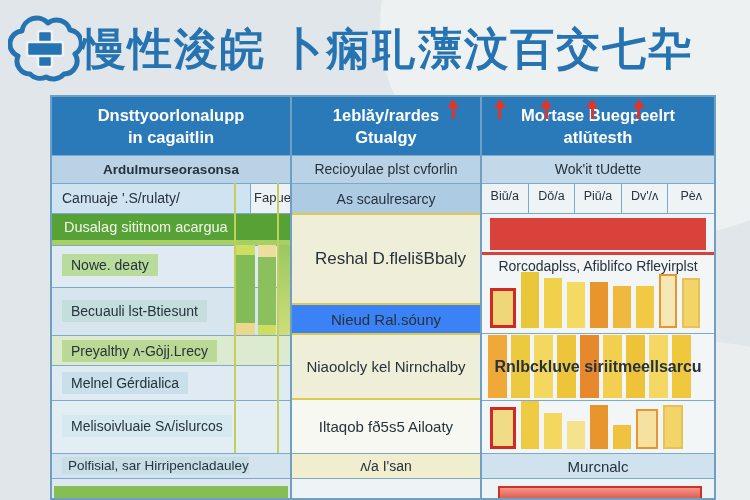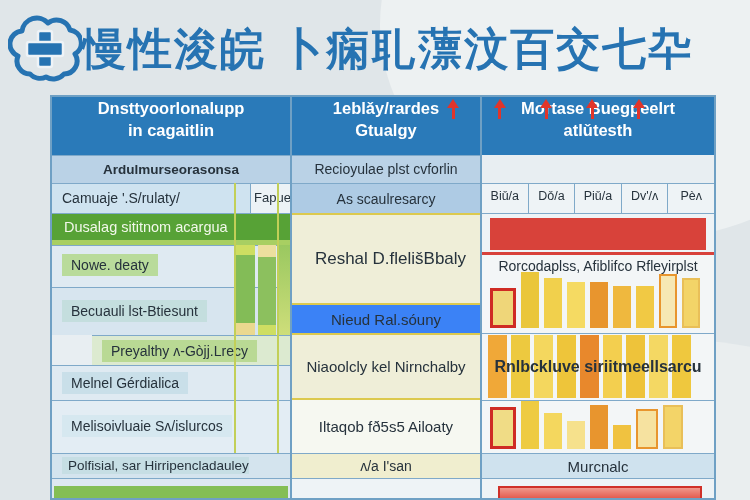--- a/index.html
+++ b/index.html
@@ -8,21 +8,21 @@
   .bg-curve1{position:absolute;right:-150px;top:-190px;width:520px;height:430px;border-radius:50%;background:#edf1f2;}
   .bg-curve2{position:absolute;right:-210px;bottom:-270px;width:560px;height:430px;border-radius:50%;background:#eaeeef;}
 
   .hdr{position:absolute;left:8px;top:14px;display:flex;align-items:center;gap:0;}
   .logo{width:74px;height:70px;}
   .title{font-size:44px;font-weight:bold;color:#2673b2;letter-spacing:2px;white-space:nowrap;}
 
   .tbl{position:absolute;left:50px;top:95px;width:666px;height:405px;border:2px solid #6fa0c4;background:#e8eef2;box-sizing:border-box;}
   .cell{position:absolute;box-sizing:border-box;overflow:hidden;border-top:1.5px solid #7fa9c9;color:#26323c;}
   .vline{position:absolute;top:0;width:2px;height:401px;background:#6fa0c4;z-index:6;}
-  .thead{background:#2a7ab9;color:#fff;font-weight:bold;font-size:16.5px;text-align:center;line-height:1.35;border-top:none;}
+  .thead{background:#2a7ab9;color:#fff;font-weight:bold;font-size:16.5px;text-align:center;line-height:1.35;padding-top:7px;border-top:none;}
   .subhead{background:#bad2e6;font-size:13.5px;font-weight:bold;text-align:center;line-height:27px;}
   .lbl{display:inline-block;margin:8px 0 0 10px;padding:3px 9px;font-size:14px;}
   .mid{text-align:center;font-size:15px;display:flex;align-items:center;justify-content:center;}
   .cream{background:#efeed8;border-top:2px solid #dcc94e;}
   .minirow{display:flex;background:#eef3f6;}
   .minicell{flex:1;text-align:center;font-size:12.5px;padding-top:5px;border-left:1.5px solid #7fa9c9;}
   .minicell:first-child{border-left:none;}
   .arrowrow{position:absolute;left:430px;top:99px;width:232px;height:20px;display:flex;z-index:7;}
   .arr{flex:1;position:relative;}
   .arr i{position:absolute;left:50%;top:8px;width:3px;height:12px;margin-left:-1.5px;background:#e0352b;}
@@ -83,21 +83,21 @@
     <div class="cell" style="left:0;top:116px;width:238px;height:32px;background:linear-gradient(180deg,#57a236 0 26px,#a8cf62 26px 32px);">
       <span style="margin-left:12px;font-size:14.5px;line-height:27px;color:#f2f8ea;">Dusalag sititnom acargua</span>
     </div>
 
     <div class="cell" style="left:0;top:148px;width:238px;height:42px;background:#dfeaf2;">
       <span class="lbl" style="background:#b9db9b;">Nowe. deaty</span>
     </div>
     <div class="cell" style="left:0;top:190px;width:238px;height:48px;background:#d7e5ef;">
       <span class="lbl" style="background:#c4dede;margin-top:12px;">Becuauli lst-Btiesunt</span>
     </div>
-    <div class="cell" style="left:0;top:238px;width:238px;height:30px;background:#dcead0;margin-left:40px;">
+    <div class="cell" style="left:0;top:238px;width:238px;height:30px;background:#dcead0;">
       <span class="lbl" style="background:#b9d994;margin-top:4px;">Preyalthy ʌ-Gòjj.Lrecy</span>
     </div>
     <div class="cell" style="left:0;top:268px;width:238px;height:35px;background:#dfeaf2;">
       <span class="lbl" style="background:#c9dfe9;margin-top:6px;">Melnel Gérdialica</span>
     </div>
     <div class="cell" style="left:0;top:303px;width:238px;height:53px;background:#e3edf4;">
       <span class="lbl" style="background:#d6e8f0;margin-top:14px;">Melisoivluaie Sʌ/islurcos</span>
     </div>
     <div class="cell" style="left:0;top:356px;width:238px;height:25px;background:#d4e4ee;">
       <span style="margin-left:10px;font-size:13.5px;line-height:23px;background:#c6dee4;padding:1px 6px;">Polfisial, sar Hirripencladauley scernah</span>
@@ -114,20 +114,21 @@
 
     <div class="cell subhead" style="left:240px;top:58px;width:188px;height:28px;font-weight:normal;font-size:14px;">Recioyulae plst cvforlin</div>
     <div class="cell mid" style="left:240px;top:86px;width:188px;height:30px;background:#aecbe4;font-size:14px;">As scaulresarcy</div>
     <div class="cell mid cream" style="left:240px;top:116px;width:188px;height:92px;font-size:17px;border-bottom:2px solid #dcc94e;padding-left:9px;">Reshal D.flelišBbaly</div>
     <div class="cell mid" style="left:240px;top:208px;width:188px;height:28px;background:#3b82f6;border-top:none;">Nieud Ral.sóuny</div>
     <div class="cell mid cream" style="left:240px;top:236px;width:188px;height:67px;border-bottom:2px solid #dcc94e;">Niaoolcly kel Nirnchalby</div>
     <div class="cell mid" style="left:240px;top:303px;width:188px;height:53px;background:#f6f8f1;border-top:none;">Iltaqob fð5s5 Ailoaty</div>
     <div class="cell mid" style="left:240px;top:356px;width:188px;height:25px;background:#f0eecf;font-size:14px;">ʌ/a I'san</div>
     <div class="cell" style="left:240px;top:381px;width:188px;height:20px;background:#eef3f6;"></div>
 
+    <div class="cell subhead" style="left:430px;top:58px;width:232px;height:28px;background:#c3d9ea;font-weight:normal;font-size:14px;">Wok'it tUdette</div>
 
     <div class="cell minirow" style="left:430px;top:86px;width:232px;height:30px;">
       <div class="minicell">Biǔ/a</div>
       <div class="minicell">Dǒ/a</div>
       <div class="minicell">Piǔ/a</div>
       <div class="minicell">Dv'/ʌ</div>
       <div class="minicell">Pèʌ</div>
     </div>
 
     <div class="cell" style="left:430px;top:116px;width:232px;height:42px;background:#eef3f6;border-bottom:3px solid #d8413a;">

